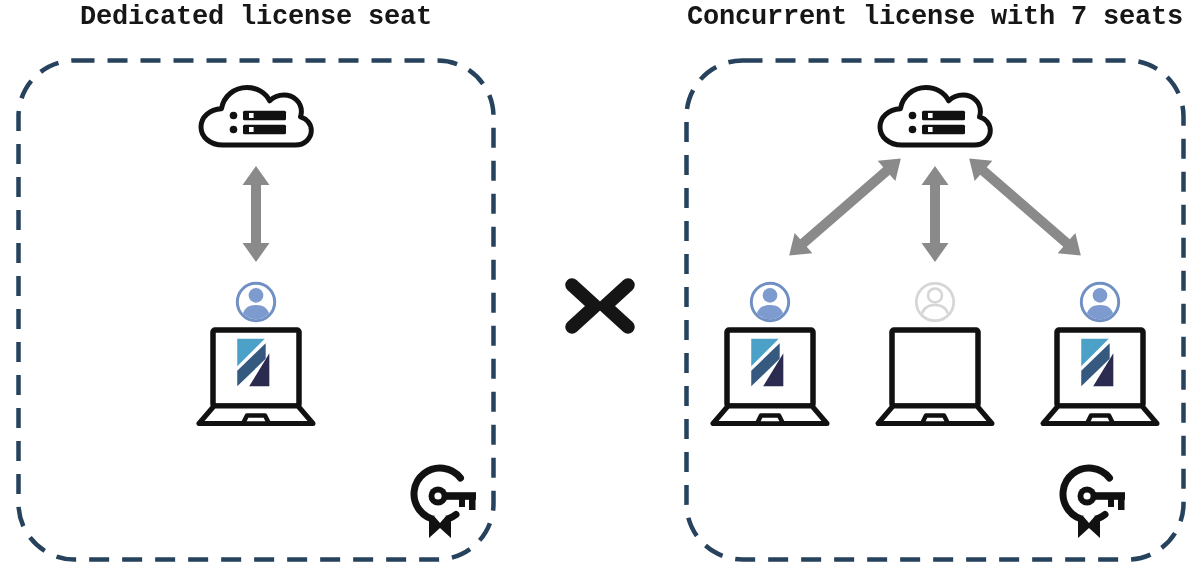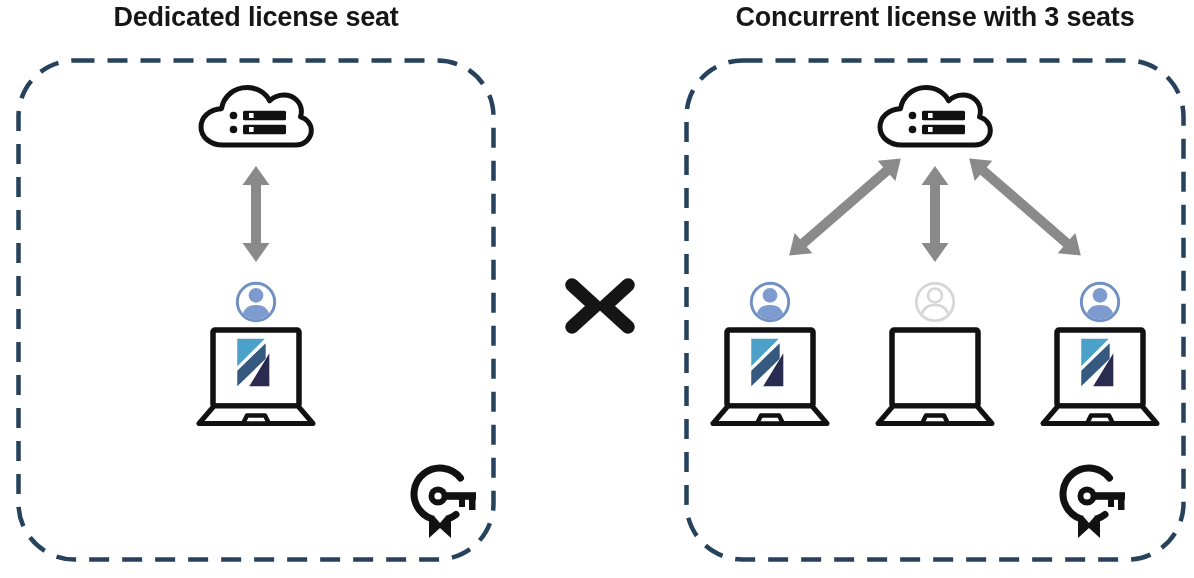--- a/index.html
+++ b/index.html
@@ -7,20 +7,21 @@
     width:1194px;height:578px;position:relative;background:#ffffff;
     font-family:"Liberation Sans", sans-serif;overflow:hidden;
   }
   .abs{position:absolute;}
   .panel{position:absolute;top:58px;height:504px;}
   .panel-border{position:absolute;left:0;top:0;width:100%;height:100%;}
   .title{
     position:absolute;top:0;height:36px;text-align:center;
     font-size:27px;font-weight:700;color:#161616;letter-spacing:-0.2px;
     line-height:34px;
+    font-family:Liberation Mono, monospace;
   }
   svg{display:block;}
 </style>
 </head>
 <body>
 
 <svg width="0" height="0" style="position:absolute" aria-hidden="true">
   <defs>
     <clipPath id="ucl">
         <circle cx="24" cy="24" r="18.8"></circle>
@@ -75,21 +76,21 @@
       <polygon points="15,0 28.5,19 20,19 20,77 28.5,77 15,96 1.5,77 10,77 10,19 1.5,19" fill="#8a8a8a"></polygon>
     </symbol>
 
     <symbol id="sym-arrow-148" viewBox="0 0 30 148">
       <polygon points="15,0 28.5,19 20,19 20,129 28.5,129 15,148 1.5,129 10,129 10,19 1.5,19" fill="#8a8a8a"></polygon>
     </symbol>
   </defs>
 </svg>
 
 <div class="title" style="left:16px;width:480px;">Dedicated license seat</div>
-<div class="title" style="left:684px;width:502px;">Concurrent license with 3 seats</div>
+<div class="title" style="left:684px;width:502px;">Concurrent license with 7 seats</div>
 
 <div class="panel" style="left:16px;width:480px;">
   <svg class="panel-border" width="480" height="504">
     <rect x="2.5" y="2.5" width="475" height="499" rx="56" fill="none" stroke="#27425c" stroke-width="4.5" stroke-dasharray="20 13"></rect>
   </svg>
 
   <svg class="abs" style="left:180px;top:25px;" width="120" height="74">
       <use href="#sym-cloud"></use>
     </svg>
   <svg class="abs" style="left:225px;top:108px;" width="30" height="96">

